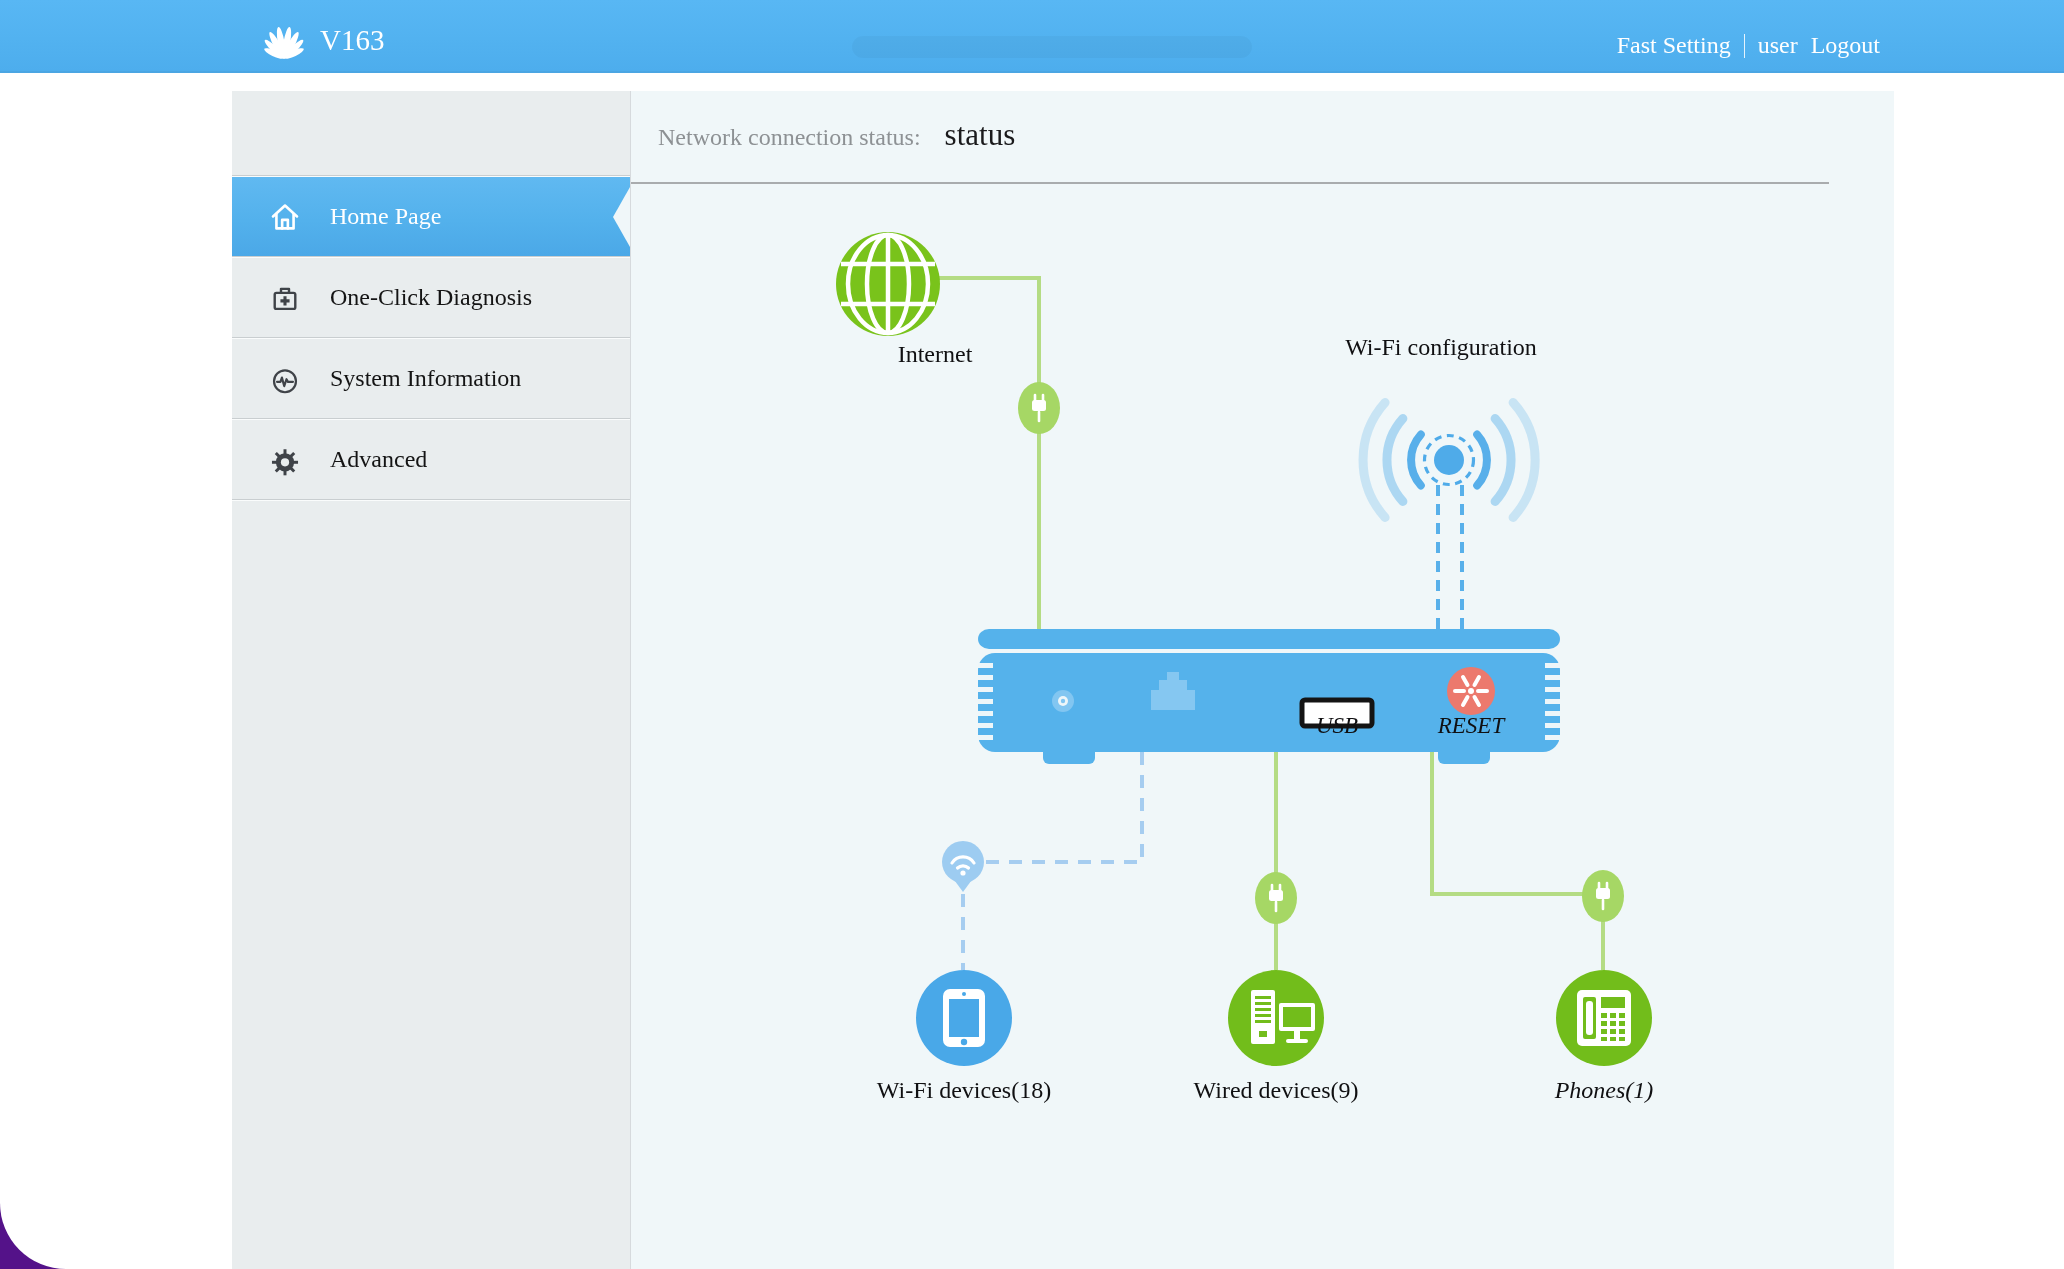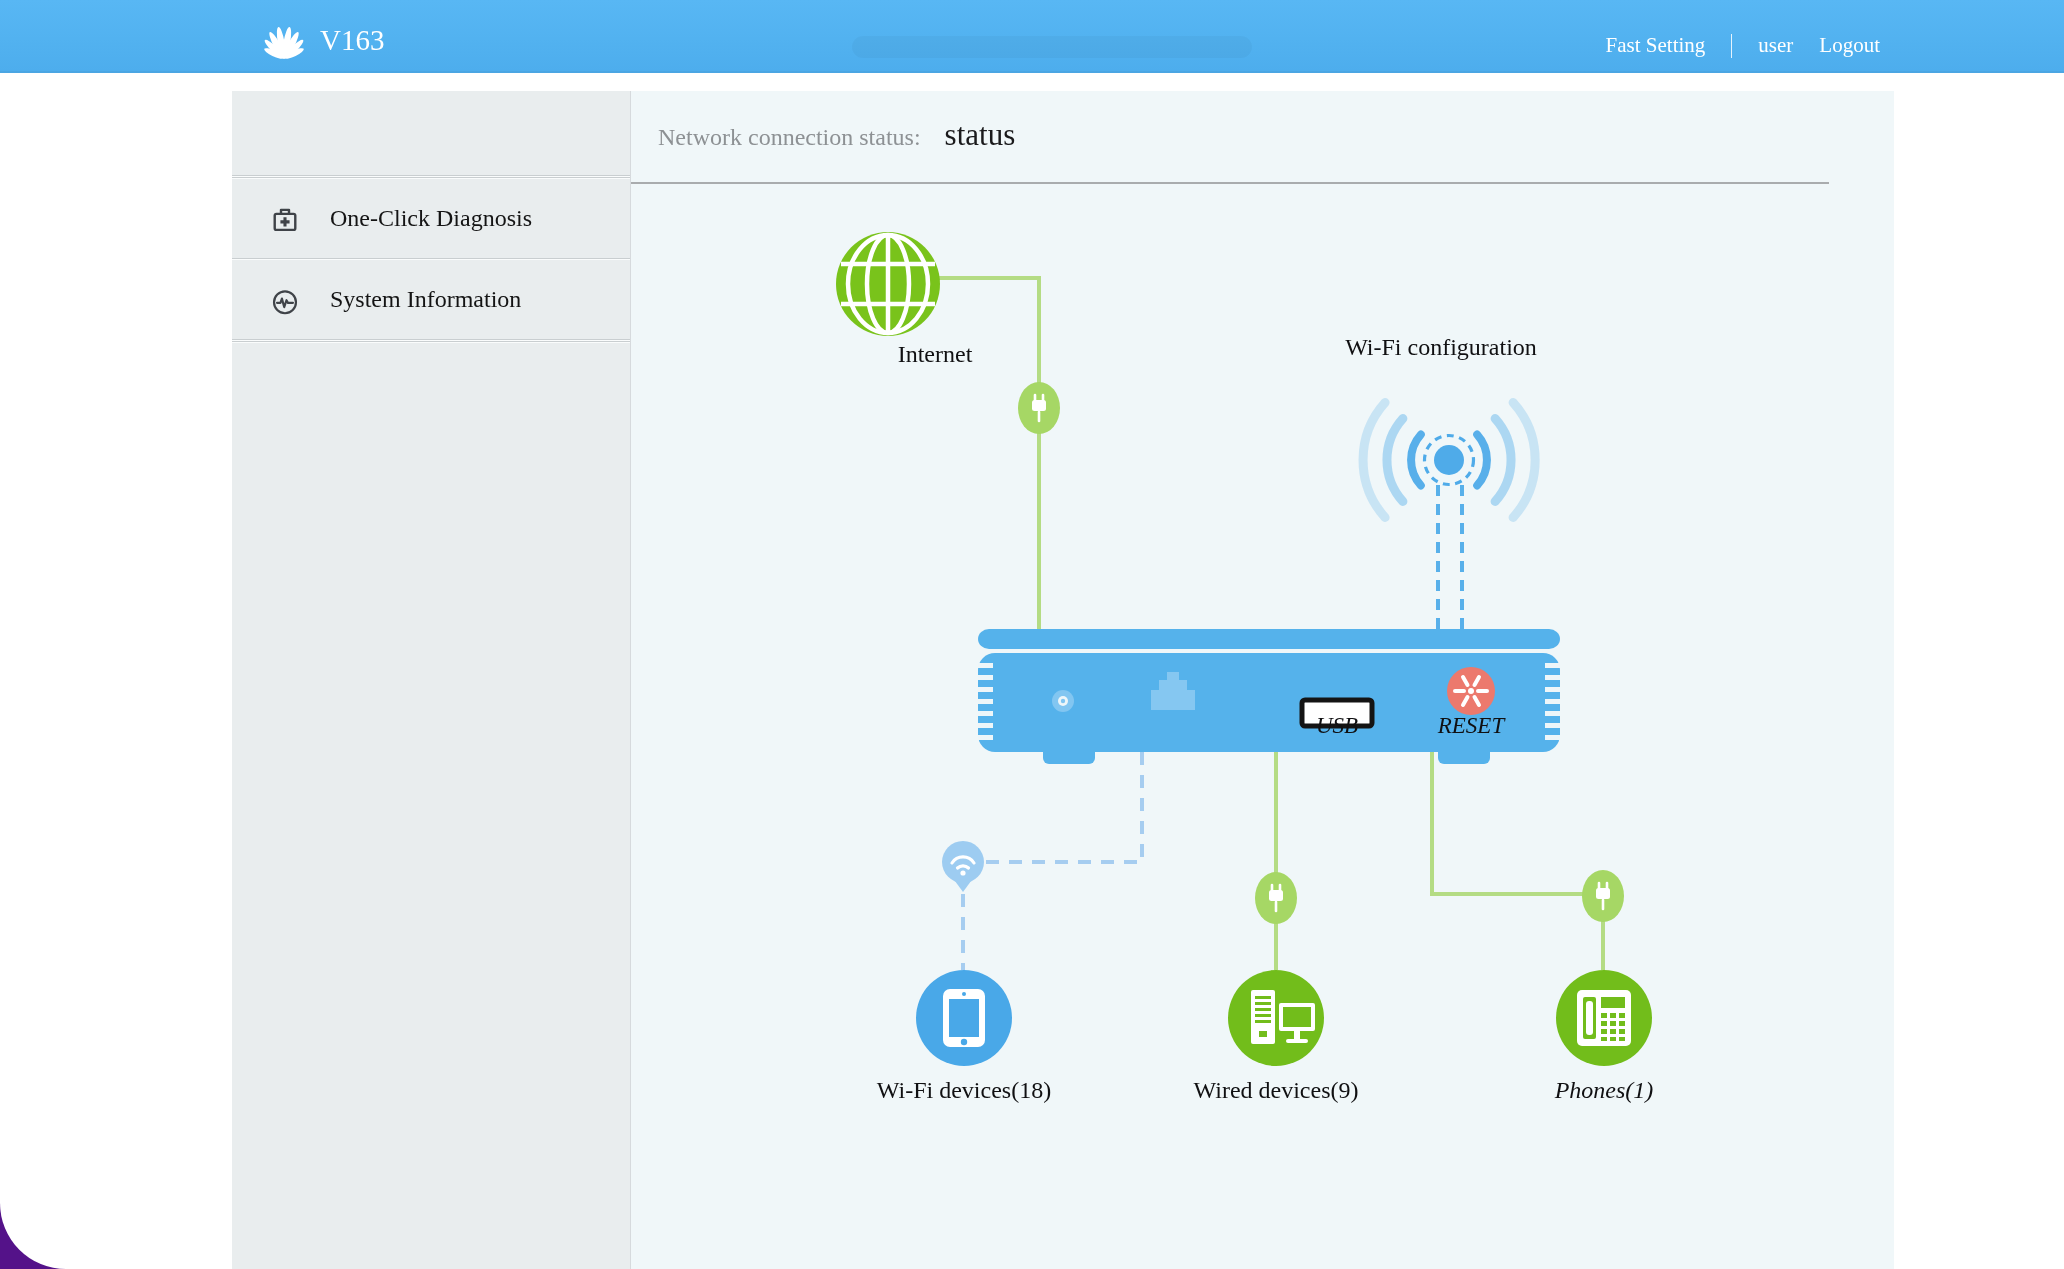--- a/index.html
+++ b/index.html
@@ -12,22 +12,22 @@
                    border-bottom-left-radius:66px; }
 
   
   .app-header { position:absolute; left:0; top:0; width:2064px; height:73px;
                 background:linear-gradient(180deg,#58b7f4 0%,#52b2f0 55%,#4daded 100%);
                 border-bottom:2px solid rgba(35,115,175,0.25); }
   .header-band { position:absolute; left:852px; top:36px; width:400px; height:22px;
                  border-radius:11px; background:rgba(0,0,0,0.032); }
   .logo { position:absolute; left:256px; top:18px; }
   .header-title { position:absolute; left:320px; top:24px; color:#ffffff; font-size:29px; }
-  .header-nav { position:absolute; right:184px; top:0; height:91px; display:flex; align-items:center; gap:26px;
-                color:#ffffff; font-size:21px; }
+  .header-nav { position:absolute; right:184px; top:0; height:91px; display:flex; align-items:center; gap:13px;
+                color:#ffffff; font-size:24px; }
   .header-nav .navlink { cursor:pointer; }
   .nav-divider { width:1px; height:24px; background:rgba(255,255,255,0.85); }
 
   
   .sidebar { position:absolute; left:232px; top:91px; width:399px; height:1178px;
              background:#e9edee; border-right:1px solid #d6dadd; }
   .sidebar-topstrip { height:84px; }
   .side-sep { height:2px; background:#c9ced0; border-bottom:1px solid #fafcfc; }
   .side-item { position:relative; height:79px; display:flex; align-items:center; cursor:pointer; }
   .side-item .icon { margin-left:36px; width:34px; height:34px; display:flex; align-items:center; justify-content:center; }
@@ -74,20 +74,31 @@
     <span class="nav-divider"></span>
     <span class="navlink">user</span>
     <span class="navlink">Logout</span>
   </div>
 </div>
 
 <div class="sidebar">
   <div class="sidebar-topstrip"></div>
 
   <div class="side-sep"></div>
+  <div class="side-item active">
+    <span class="icon">
+      <svg width="32" height="32" viewBox="0 0 28 28" fill="none" stroke="#ffffff" stroke-width="2.3" stroke-linejoin="round" stroke-linecap="round">
+        <path d="M3.5,13.5 L14,4 L24.5,13.5"></path>
+        <path d="M6.5,11.5 L6.5,24 L21.5,24 L21.5,11.5"></path>
+        <path d="M11.5,24 L11.5,16.5 L16.5,16.5 L16.5,24"></path>
+      </svg>
+    </span>
+    <span class="lbl">Home Page</span>
+    <span class="active-notch"></span>
+  </div>
 
   <div class="side-sep"></div>
   <div class="side-item">
     <span class="icon">
       <svg width="32" height="32" viewBox="0 0 28 28" fill="none" stroke="#3f4348" stroke-width="2.1" stroke-linejoin="round">
         <rect x="5" y="9.5" width="18" height="14" rx="1.5"></rect>
         <path d="M10.5,9.5 L10.5,6 L17.5,6 L17.5,9.5"></path>
         <path d="M14,12.5 L14,20.5 M10,16.5 L18,16.5" stroke-width="2.7"></path>
       </svg>
     </span>
@@ -99,20 +110,39 @@
     <span class="icon">
       <svg width="32" height="32" viewBox="0 0 28 28" fill="none" stroke="#3f4348" stroke-width="1.9" stroke-linejoin="round" stroke-linecap="round">
         <circle cx="14" cy="16" r="9.6"></circle>
         <polyline points="7,16.5 10,16.5 11.3,12.8 13.3,20.2 15.3,14.2 16.6,16.5 21,16.5"></polyline>
       </svg>
     </span>
     <span class="lbl">System Information</span>
   </div>
 
   <div class="side-sep"></div>
+  <div class="side-item">
+    <span class="icon">
+      <svg width="32" height="32" viewBox="0 0 28 28">
+        <g fill="#3f4348">
+          <rect x="12.7" y="4.6" width="2.6" height="6" transform="rotate(0 14 16)"></rect>
+          <rect x="12.7" y="4.6" width="2.6" height="6" transform="rotate(45 14 16)"></rect>
+          <rect x="12.7" y="4.6" width="2.6" height="6" transform="rotate(90 14 16)"></rect>
+          <rect x="12.7" y="4.6" width="2.6" height="6" transform="rotate(135 14 16)"></rect>
+          <rect x="12.7" y="4.6" width="2.6" height="6" transform="rotate(180 14 16)"></rect>
+          <rect x="12.7" y="4.6" width="2.6" height="6" transform="rotate(225 14 16)"></rect>
+          <rect x="12.7" y="4.6" width="2.6" height="6" transform="rotate(270 14 16)"></rect>
+          <rect x="12.7" y="4.6" width="2.6" height="6" transform="rotate(315 14 16)"></rect>
+          <circle cx="14" cy="16" r="8"></circle>
+          <circle cx="14" cy="16" r="3.6" fill="#e9edee"></circle>
+        </g>
+      </svg>
+    </span>
+    <span class="lbl">Advanced</span>
+  </div>
   <div class="side-sep"></div>
 </div>
 
 <div class="content">
 
   <div class="status-row">
     <span class="status-label">Network connection status:</span>
     <span class="status-value">status</span>
   </div>
   <div class="content-hr"></div>

